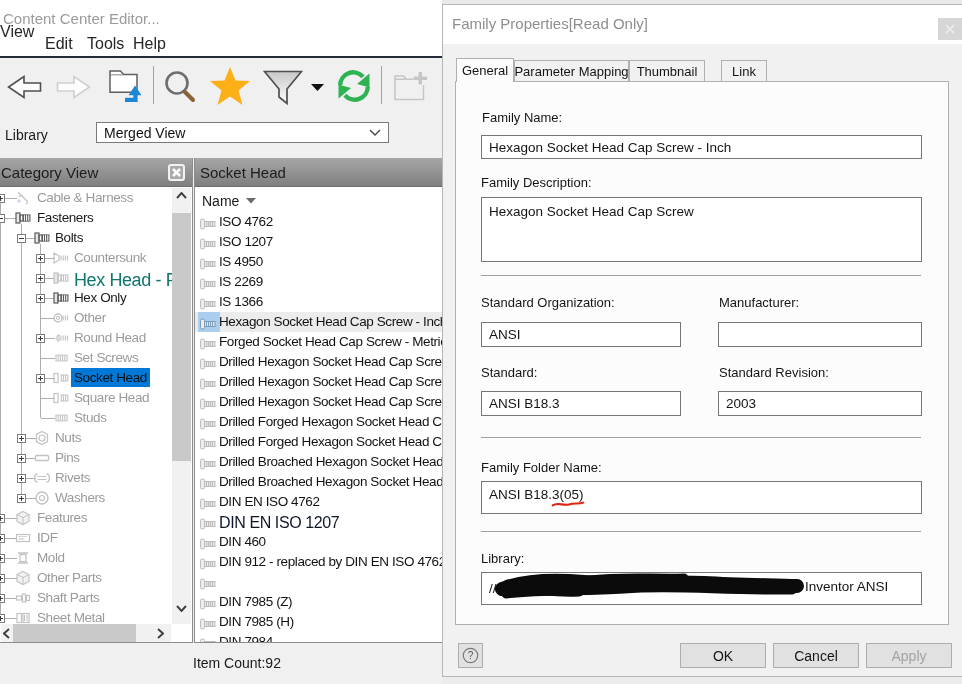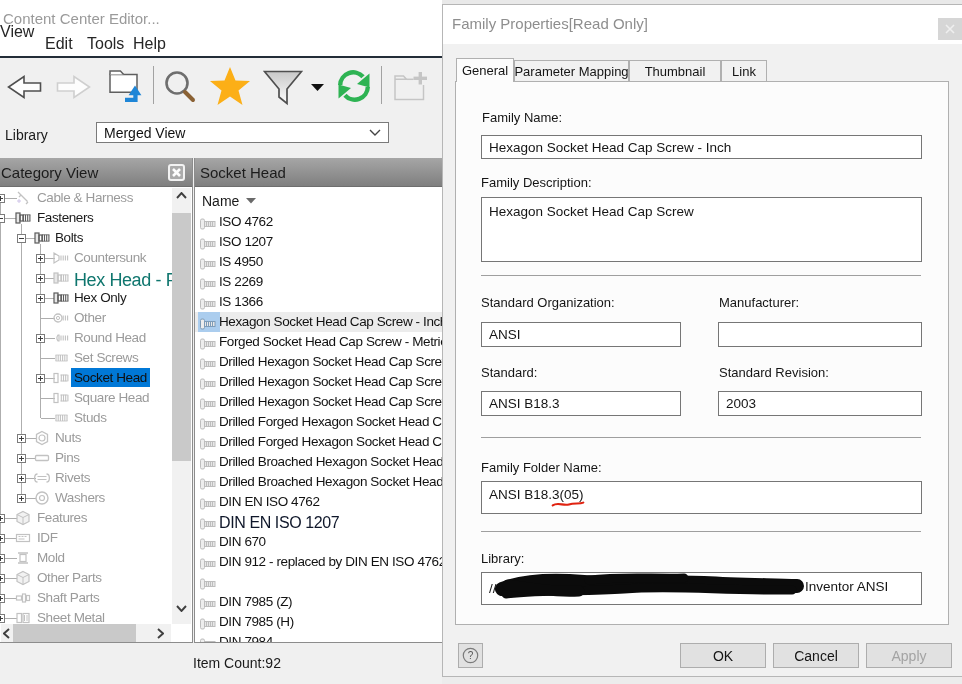--- a/index.html
+++ b/index.html
@@ -425,21 +425,21 @@
         <rect x="0.5" y="1" width="4" height="10" rx="1.5" fill="#ededed" stroke="#bdbdbd" stroke-width="1"></rect>
         <rect x="4.5" y="3.5" width="10.5" height="5" fill="#e7e7e7" stroke="#bdbdbd" stroke-width="1"></rect>
         <path d="M6.5 4 v4 M8.5 4 v4 M10.5 4 v4 M12.5 4 v4" stroke="#bdbdbd" stroke-width="1"></path>
       </svg></div>
 <div class="abs" style="left:24px;top:302px;font-size:16px;letter-spacing:-0.4px;color:#0f172a;white-space:nowrap">DIN EN ISO 1207</div>
 <div class="abs" style="left:5px;top:324px;width:16px;height:12px"><svg width="16" height="12" viewBox="0 0 16 12" style="flex:none">
         <rect x="0.5" y="1" width="4" height="10" rx="1.5" fill="#ededed" stroke="#bdbdbd" stroke-width="1"></rect>
         <rect x="4.5" y="3.5" width="10.5" height="5" fill="#e7e7e7" stroke="#bdbdbd" stroke-width="1"></rect>
         <path d="M6.5 4 v4 M8.5 4 v4 M10.5 4 v4 M12.5 4 v4" stroke="#bdbdbd" stroke-width="1"></path>
       </svg></div>
-<div class="abs" style="left:24px;top:322px;font-size:13.5px;letter-spacing:-0.4px;color:#121212;white-space:nowrap">DIN 670</div>
+<div class="abs" style="left:24px;top:322px;font-size:13.5px;letter-spacing:-0.4px;color:#121212;white-space:nowrap">DIN 460</div>
 <div class="abs" style="left:5px;top:344px;width:16px;height:12px"><svg width="16" height="12" viewBox="0 0 16 12" style="flex:none">
         <rect x="0.5" y="1" width="4" height="10" rx="1.5" fill="#ededed" stroke="#bdbdbd" stroke-width="1"></rect>
         <rect x="4.5" y="3.5" width="10.5" height="5" fill="#e7e7e7" stroke="#bdbdbd" stroke-width="1"></rect>
         <path d="M6.5 4 v4 M8.5 4 v4 M10.5 4 v4 M12.5 4 v4" stroke="#bdbdbd" stroke-width="1"></path>
       </svg></div>
 <div class="abs" style="left:24px;top:342px;font-size:13.5px;letter-spacing:-0.4px;color:#121212;white-space:nowrap">DIN 912 - replaced by DIN EN ISO 4762</div>
 <div class="abs" style="left:5px;top:364px;width:16px;height:12px"><svg width="16" height="12" viewBox="0 0 16 12" style="flex:none">
         <rect x="0.5" y="1" width="4" height="10" rx="1.5" fill="#ededed" stroke="#bdbdbd" stroke-width="1"></rect>
         <rect x="4.5" y="3.5" width="10.5" height="5" fill="#e7e7e7" stroke="#bdbdbd" stroke-width="1"></rect>
         <path d="M6.5 4 v4 M8.5 4 v4 M10.5 4 v4 M12.5 4 v4" stroke="#bdbdbd" stroke-width="1"></path>
@@ -469,21 +469,21 @@
 <div class="abs" style="left:442px;top:4px;width:520px;height:673px;background:#f1f1f1;border:1px solid #b6b6b6;border-right:none"></div>
 <div class="abs" style="left:443px;top:5px;width:519px;height:39px;background:#ffffff"></div>
 <div class="abs" style="left:452px;top:15px;font-size:15px;color:#8e8e8e">Family Properties[Read Only]</div>
 <div class="abs" style="left:938px;top:18px;width:24px;height:22px;background:#d6d6d6"></div>
 <svg class="abs" style="left:944px;top:23px" width="12" height="12" viewBox="0 0 12 12">
 <path d="M2 2 L10 10 M10 2 L2 10" stroke="#efefef" stroke-width="1.6"></path>
   </svg>
 <div class="abs" style="left:455px;top:81px;width:494px;height:544px;background:#fcfcfc;border:1px solid #b0b0b0"></div>
 <div class="abs" style="left:456px;top:58px;width:58px;height:24px;background:#fcfcfc;border:1px solid #b0b0b0;border-bottom:none;display:flex;align-items:center;justify-content:center;font-size:13px;color:#151515">General</div>
 <div class="abs" style="left:514px;top:60px;width:115px;height:21px;background:#f1f1f1;border:1px solid #b0b0b0;border-bottom:none;display:flex;align-items:center;justify-content:center;font-size:13px;color:#151515;white-space:nowrap">Parameter Mapping</div>
-<div class="abs" style="left:629px;top:60px;width:92px;height:21px;background:#f1f1f1;border:1px solid #b0b0b0;border-bottom:none;display:flex;align-items:center;justify-content:center;font-size:13px;color:#151515">Thumbnail</div>
+<div class="abs" style="left:629px;top:60px;width:76px;height:21px;background:#f1f1f1;border:1px solid #b0b0b0;border-bottom:none;display:flex;align-items:center;justify-content:center;font-size:13px;color:#151515">Thumbnail</div>
 <div class="abs" style="left:721px;top:60px;width:46px;height:21px;background:#f1f1f1;border:1px solid #b0b0b0;border-bottom:none;display:flex;align-items:center;justify-content:center;font-size:13px;color:#151515">Link</div>
 <div class="lbl" style="left:482px;top:110px">Family Name:</div>
 <div class="inp" style="left:481px;top:135px;width:441px;height:24px">Hexagon Socket Head Cap Screw - Inch</div>
 <div class="lbl" style="left:481px;top:175px">Family Description:</div>
 <div class="inp" style="left:481px;top:197px;width:441px;height:65px;align-items:flex-start;padding-top:6px">Hexagon Socket Head Cap Screw</div>
 <div class="sep" style="left:481px;top:275px;width:440px"></div>
 <div class="lbl" style="left:481px;top:295px">Standard Organization:</div>
 <div class="lbl" style="left:719px;top:295px">Manufacturer:</div>
 <div class="inp" style="left:481px;top:322px;width:200px;height:25px">ANSI</div>
 <div class="inp" style="left:718px;top:322px;width:204px;height:25px"></div>

